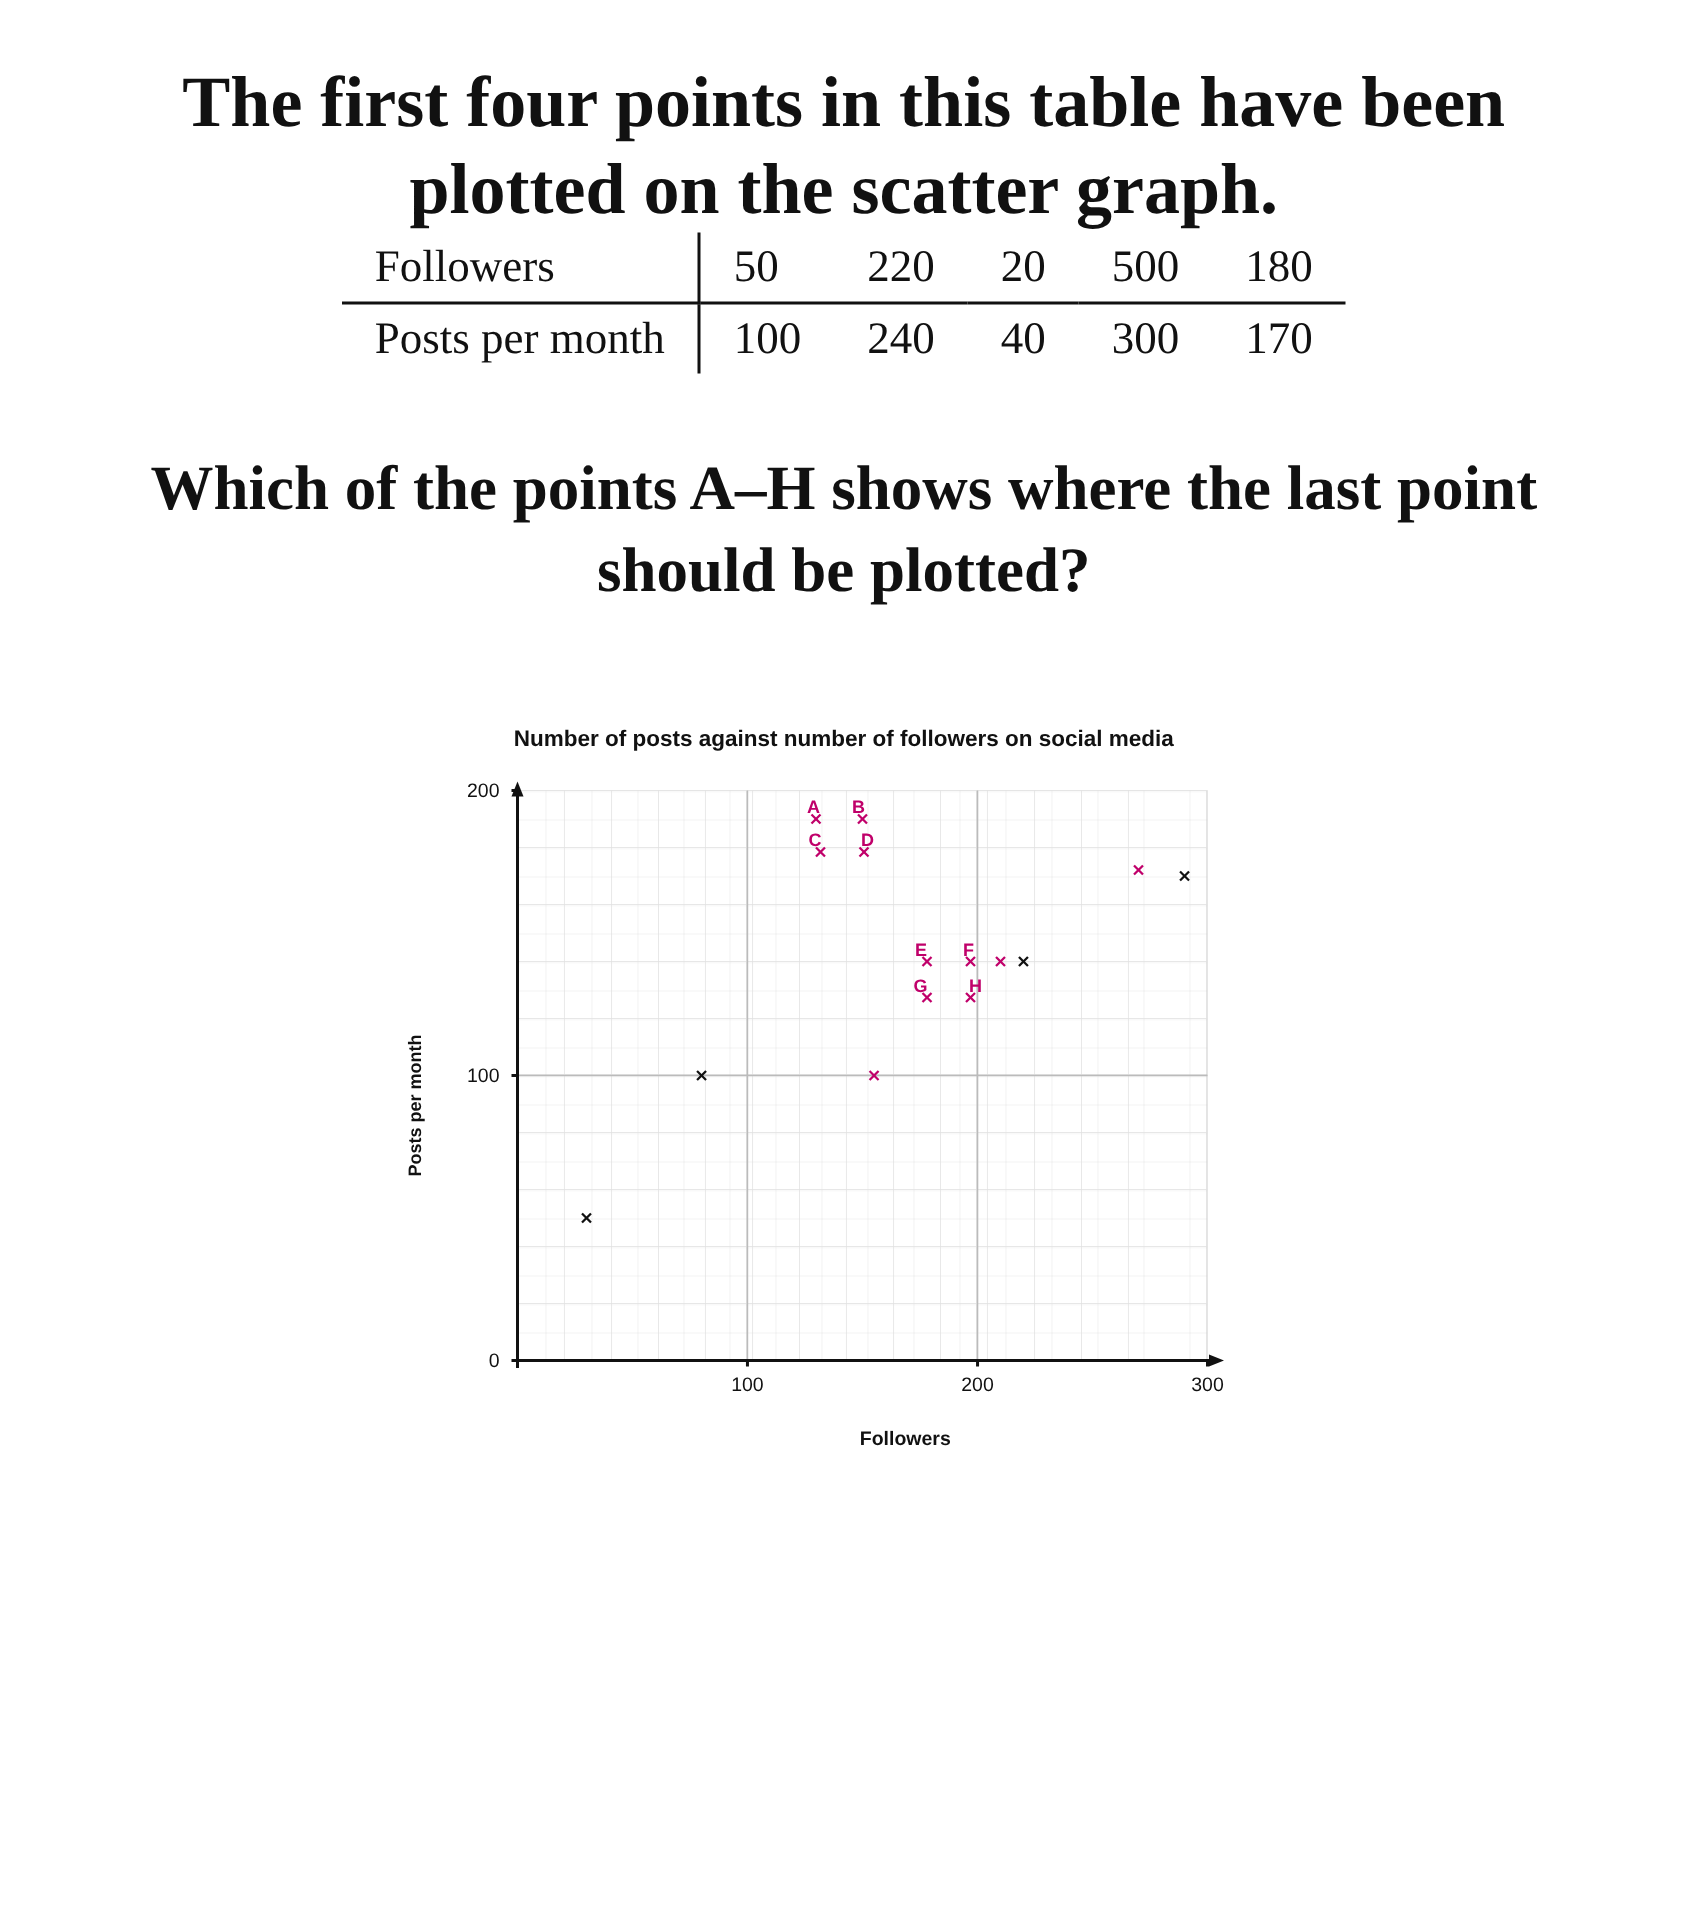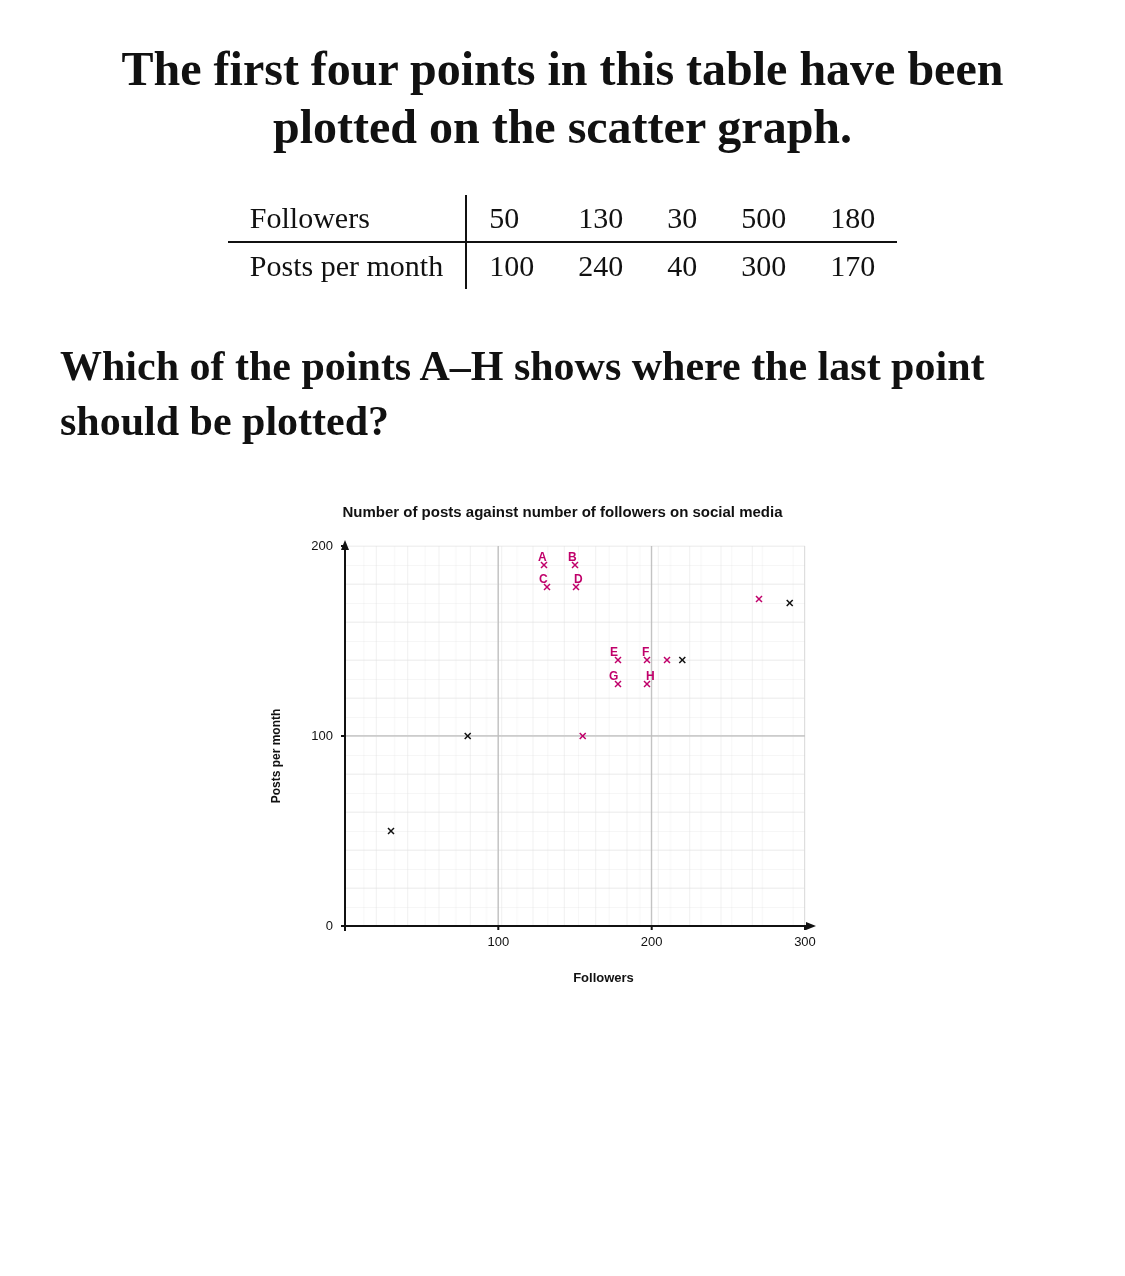--- a/index.html
+++ b/index.html
@@ -9,21 +9,20 @@
       width: 1125px;
       min-height: 1276px;
       padding: 40px 60px;
       color: #111;
     }
     .main-title {
       font-size: 48px;
       font-weight: bold;
       text-align: center;
       line-height: 1.2;
-      margin-bottom: 40px;
     }
     .data-table {
       margin: 0 auto 50px auto;
       font-size: 30px;
       border-collapse: collapse;
     }
     .data-table td {
       padding: 6px 22px;
     }
     .data-table tr:first-child td {
@@ -31,22 +30,23 @@
     }
     .data-table tr:first-child td:first-child {
       border-right: 2px solid #111;
     }
     .data-table tr:last-child td:first-child {
       border-right: 2px solid #111;
     }
     .question-text {
       font-size: 42px;
       font-weight: bold;
+      text-align: center;
       line-height: 1.3;
-      margin-bottom: 55px;
+      margin-bottom: 76px;
     }
     .chart-container {
       display: flex;
       justify-content: center;
       align-items: flex-start;
     }
     .chart-wrapper {
       position: relative;
       width: 600px;
     }
@@ -95,22 +95,22 @@
 </head>
 <body>
 
 <div class="main-title">The first four points in this table have been plotted on the scatter graph.</div>
 
 <table class="data-table">
   <tbody>
       <tr>
     <td>Followers</td>
     <td>50</td>
-    <td>130</td>
-    <td>30</td>
+    <td>220</td>
+    <td>20</td>
     <td>500</td>
     <td>180</td>
   </tr>
   <tr>
     <td>Posts per month</td>
     <td>100</td>
     <td>240</td>
     <td>40</td>
     <td>300</td>
     <td>170</td>

